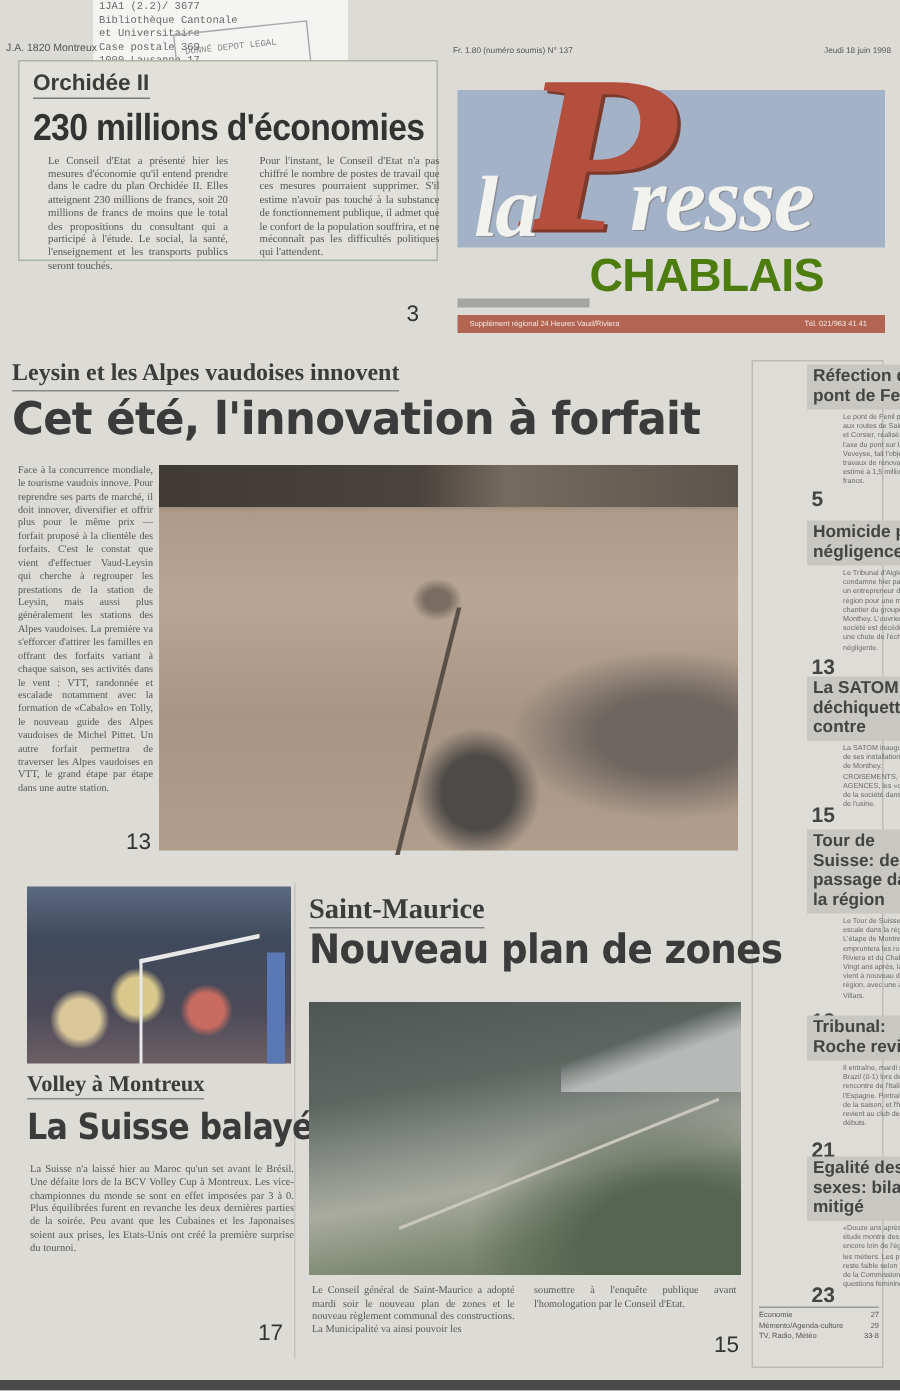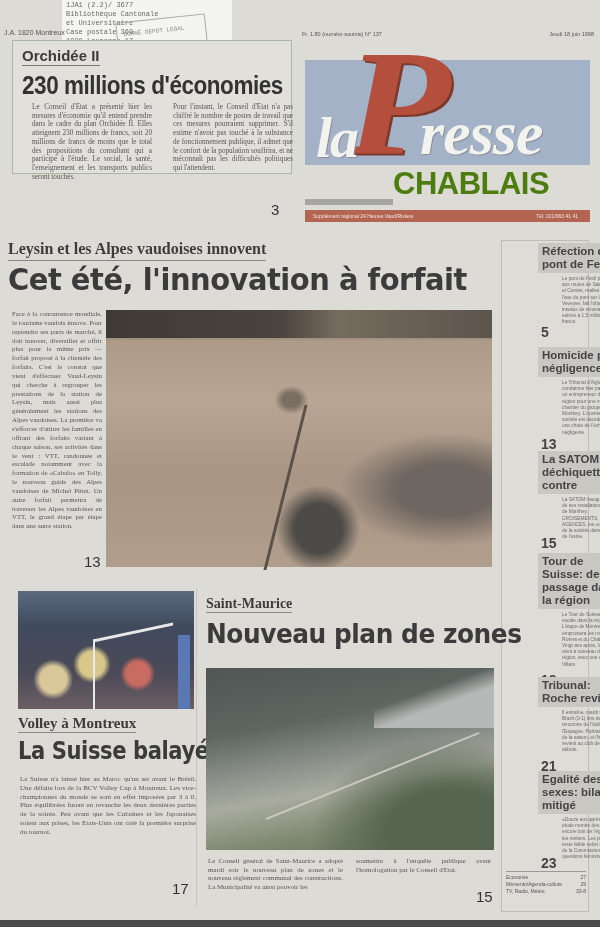--- a/index.html
+++ b/index.html
@@ -95,21 +95,21 @@
       radial-gradient(circle at 68% 70%, #c86b60 0 8%, transparent 12%),
       linear-gradient(180deg, #5c6a80 0%, #3f4a5c 30%, #4c4a58 70%, #6b5f64 100%);
   }
   .volley-net { position: absolute; left: 75px; top: 40px; width: 80px; height: 70px; border-left: 2px solid #e8e8e8; border-top: 3px solid #e8e8e8; transform: skewY(-12deg); }
   .volley-pole { position: absolute; right: 4px; top: 44px; width: 12px; height: 74px; background: #5a79b4; }
   .volley-kicker { position: absolute; left: 10px; top: 130px; font-family: "Liberation Serif", serif; font-weight: bold; font-size: 15px; color: #3c3c3c; border-bottom: 1px solid #888; white-space: nowrap; }
   .volley-title { position: absolute; left: 10px; top: 152px; font-family: "DejaVu Sans", sans-serif; font-weight: bold; font-size: 24px; color: #3b3b3b; white-space: nowrap; transform: scaleX(0.88); transform-origin: left; letter-spacing: -0.5px; }
   .volley-text { position: absolute; left: 12px; top: 190px; width: 176px; font-size: 7px; line-height: 8.8px; color: #555; text-align: justify; }
 
   
-  .sm-kicker { position: absolute; left: 206px; top: 596px; font-family: "Liberation Serif", serif; font-weight: bold; font-size: 14px; color: #3c3c3c; border-bottom: 1px solid #888; white-space: nowrap; }
+  .sm-kicker { position: absolute; left: 206px; top: 596px; font-family: "Liberation Serif", serif; font-weight: bold; font-size: 19px; color: #3c3c3c; border-bottom: 1px solid #888; white-space: nowrap; }
   .sm-title { position: absolute; left: 206px; top: 618px; font-family: "DejaVu Sans", sans-serif; font-weight: bold; font-size: 27px; color: #3b3b3b; white-space: nowrap; transform: scaleX(0.92); transform-origin: left; letter-spacing: -0.5px; }
   .sm-photo {
     position: absolute; left: 206px; top: 668px; width: 288px; height: 182px;
     background:
       radial-gradient(ellipse at 85% 90%, #55654f 0 18%, transparent 40%),
       linear-gradient(170deg, #4f5654 0%, #5e6662 30%, #8e938c 50%, #a9ab9f 62%, #7f8a72 80%, #606c56 100%);
   }
   .sm-photo .sky { position: absolute; right: 0; top: 0; width: 120px; height: 60px; background: linear-gradient(160deg, transparent 40%, #b6b9b7 60%); }
   .sm-photo .road { position: absolute; left: 60px; top: 150px; width: 230px; height: 2px; background: #c9c7bd; transform: rotate(-22deg); transform-origin: left; }
   .sm-col { position: absolute; top: 857px; width: 135px; font-size: 6.9px; line-height: 8.6px; color: #555; text-align: justify; }

